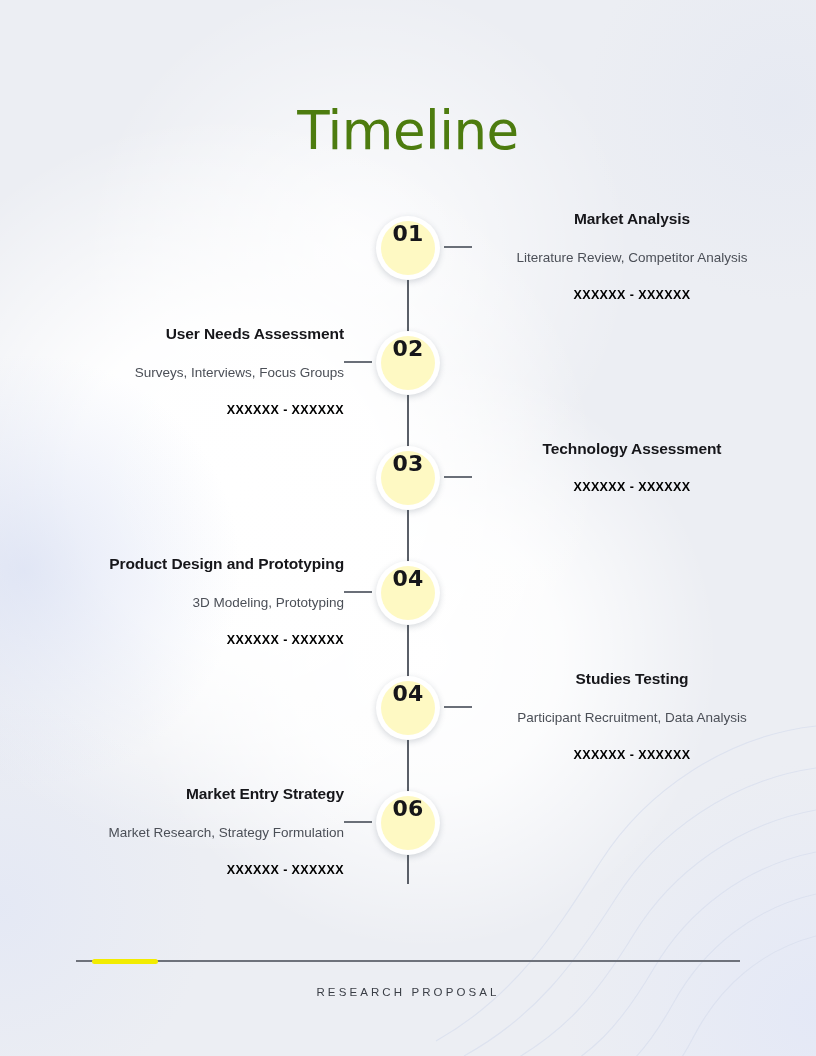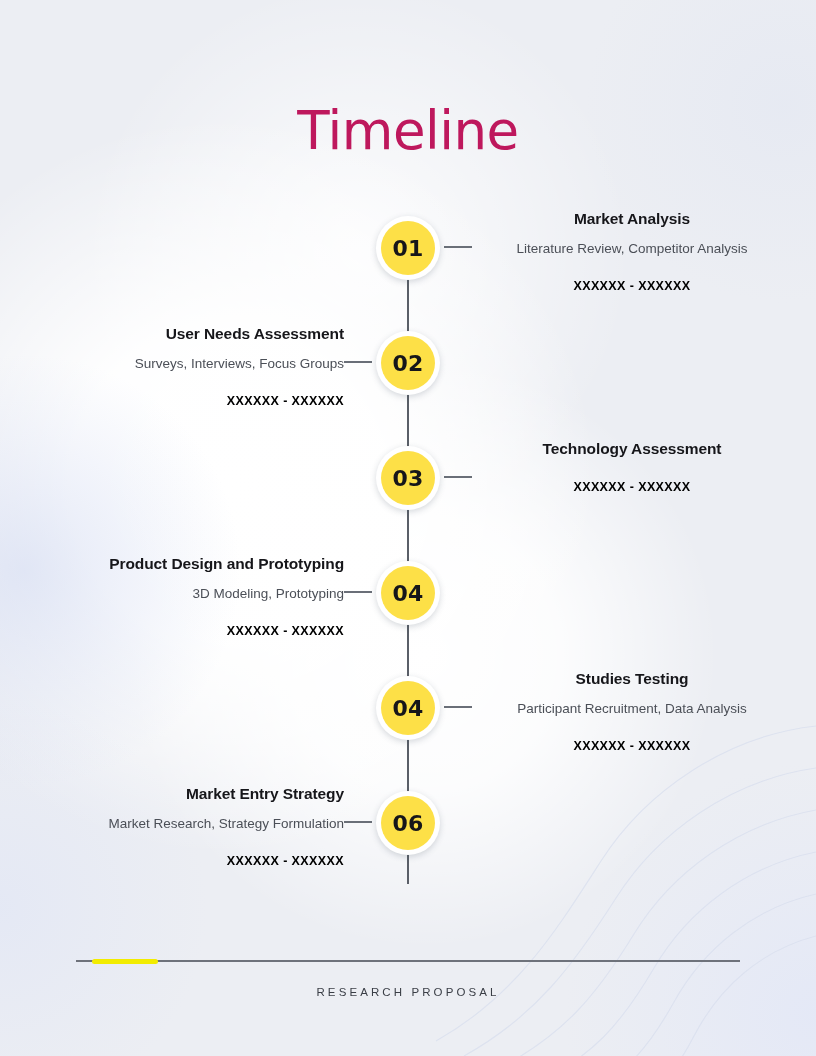--- a/index.html
+++ b/index.html
@@ -46,21 +46,21 @@
   
   .title-wrap{
     position:absolute; top:100px; left:0; right:0;
     text-align:center; z-index:8;
   }
   .title{
     font-family:"DejaVu Sans", sans-serif;
     font-size:53px;
     font-weight:500;
     letter-spacing:-0.5px;
-    color:#be185d;
+    color:#4d7c0f;
   }
 
   
   .timeline{
     position:absolute;
     top:196px; left:0;
     width:816px;
     z-index:6;
   }
   .axis{
@@ -83,22 +83,22 @@
     width:64px; height:64px;
     border-radius:50%;
     background:#ffffff;
     box-shadow:0 2px 6px rgba(70,80,100,0.22);
     z-index:5;
     display:flex; align-items:center; justify-content:center;
   }
   .node-inner{
     width:54px; height:54px;
     border-radius:50%;
-    background:#fde047;
-    display:flex; align-items:center; justify-content:center;
+    background:#fef9c3;
+    display:flex; align-items:flex-start; justify-content:center;
   }
   .node-num{
     font-family:"DejaVu Sans", sans-serif;
     font-size:22px;
     font-weight:bold;
     color:#16161a;
     letter-spacing:0.3px;
   }
 
   .stub{
@@ -124,21 +124,21 @@
     font-weight:bold;
     color:#16161a;
     letter-spacing:-0.1px;
     line-height:1.35;
   }
   .c-desc{
     font-size:13.5px;
     font-weight:400;
     color:#4b4f57;
     line-height:1.5;
-    margin-top:9px;
+    margin-top:18px;
   }
   .c-date{
     font-size:12.5px;
     font-weight:bold;
     color:#000000;
     letter-spacing:0.4px;
     margin-top:20px;
   }
 
   

